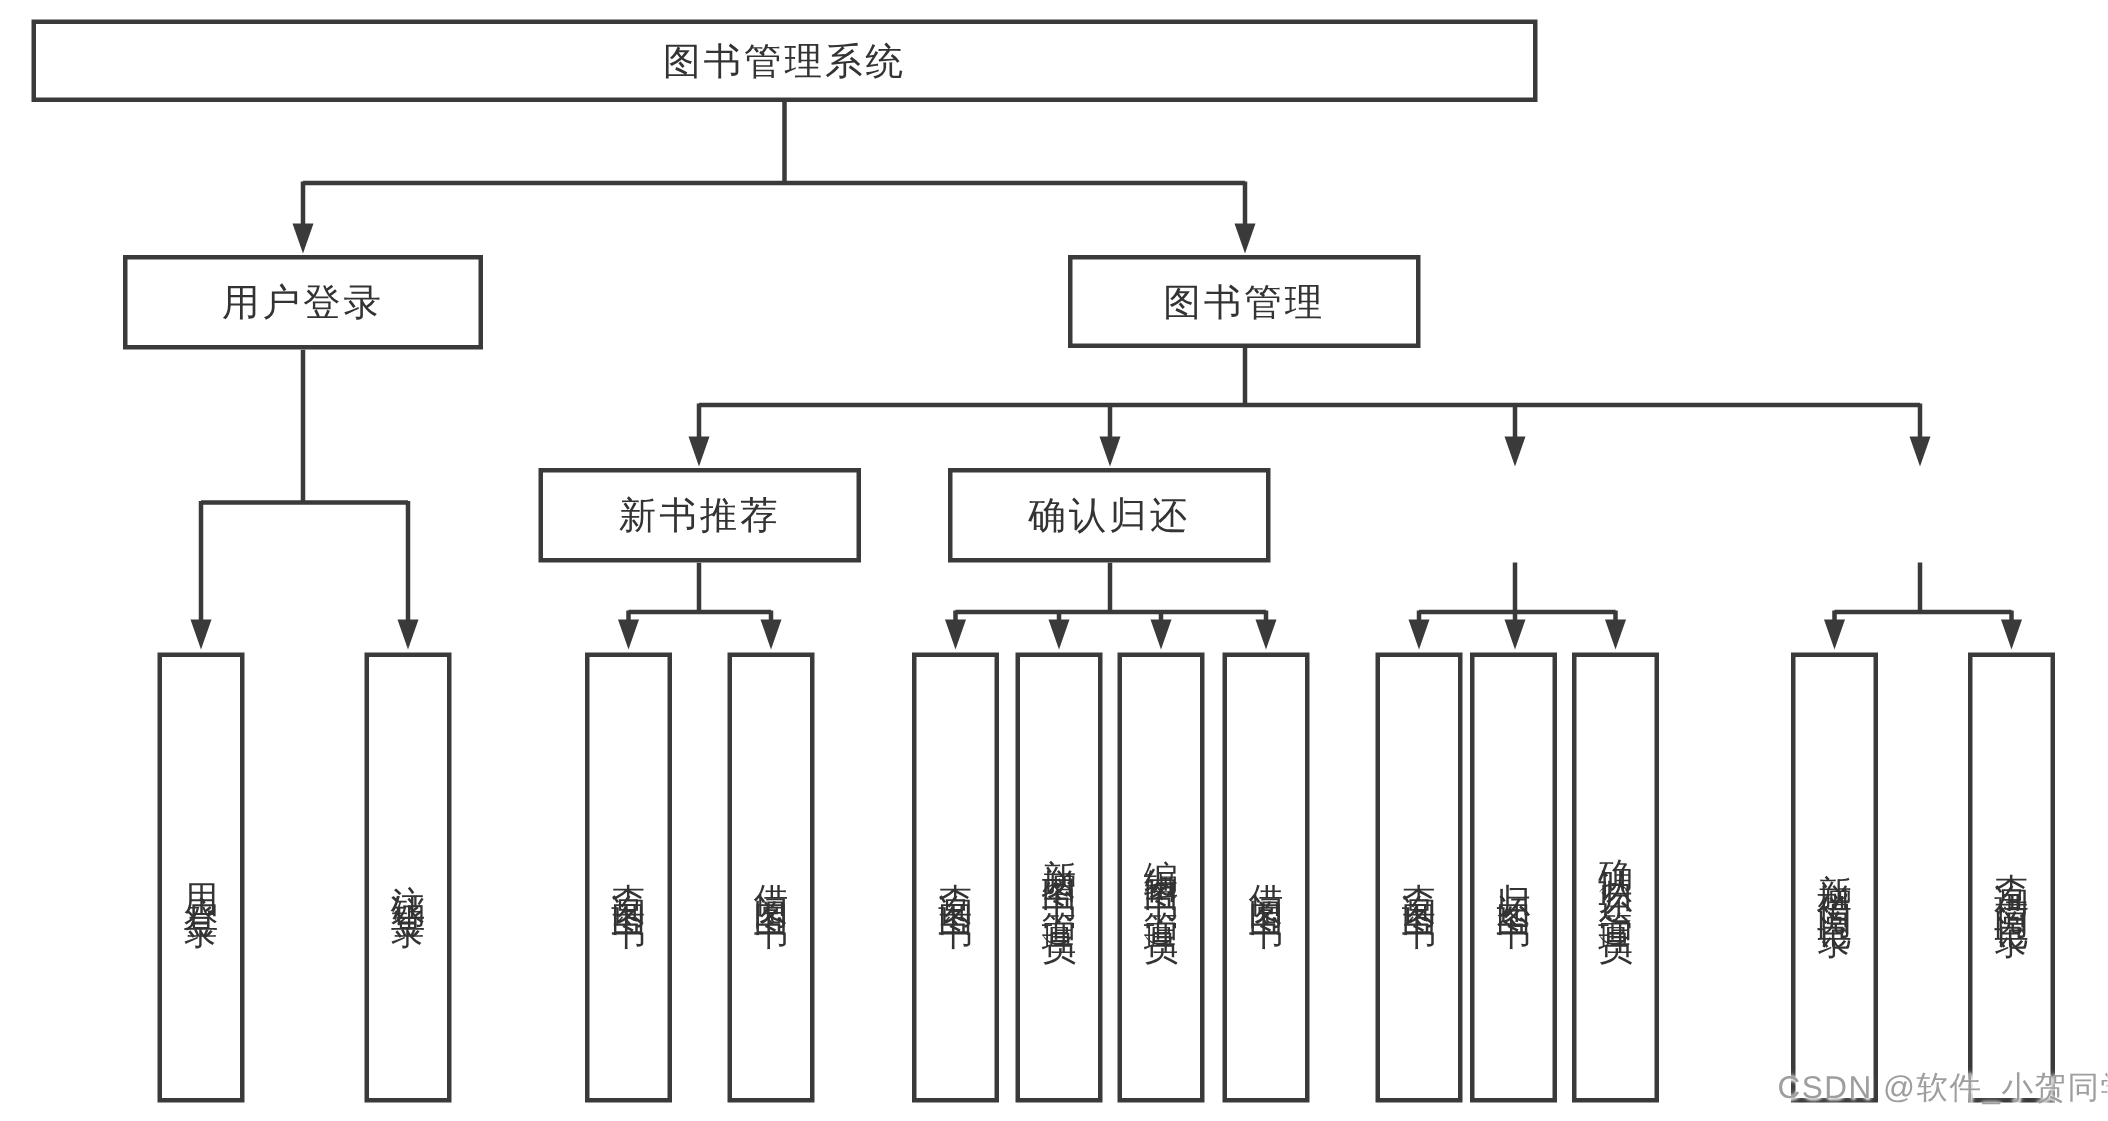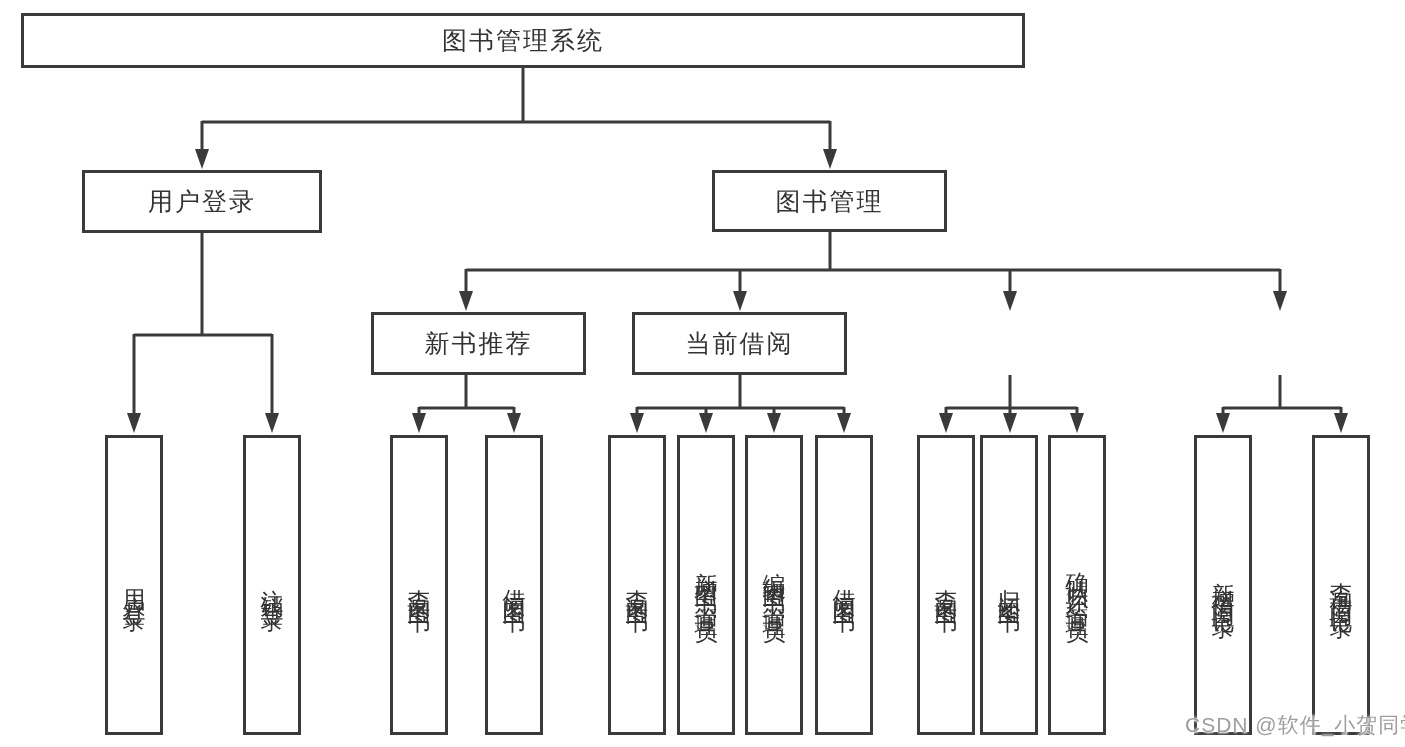--- a/index.html
+++ b/index.html
@@ -150,25 +150,25 @@
     <span>图书管理系统</span>
   </div>
 
   <div class="hbox" style="left:82px; top:170px; width:240px; height:63px;">
     <span>用户登录</span>
   </div>
   <div class="hbox" style="left:712px; top:170px; width:235px; height:62px;justify-content:center;">
     <span>图书管理</span>
   </div>
 
-  <div class="hbox" style="left:359px; top:312px; width:215px; height:63px;margin-left:12px;">
+  <div class="hbox" style="left:359px; top:312px; width:215px; height:63px;">
     <span>新书推荐</span>
   </div>
   <div class="hbox" style="left:632px; top:312px; width:215px; height:63px;">
-    <span>当前借阅</span>
+    <span>确认归还</span>
   </div>
 
   <div class="vbox" style="left:105px;">
     <span class="vtext">用户登录</span>
   </div>
   <div class="vbox" style="left:243px;">
     <span class="vtext">注销登录</span>
   </div>
 
   <div class="vbox" style="left:390px;">

